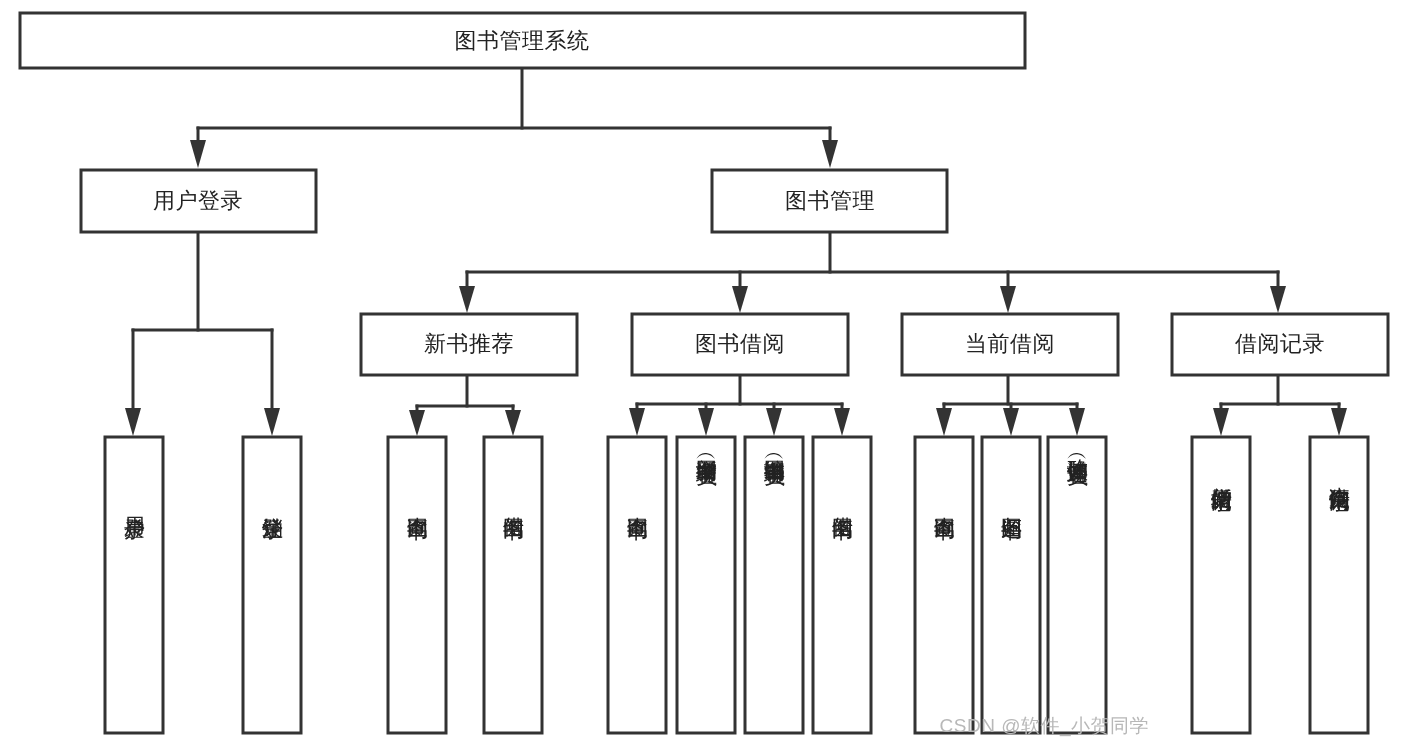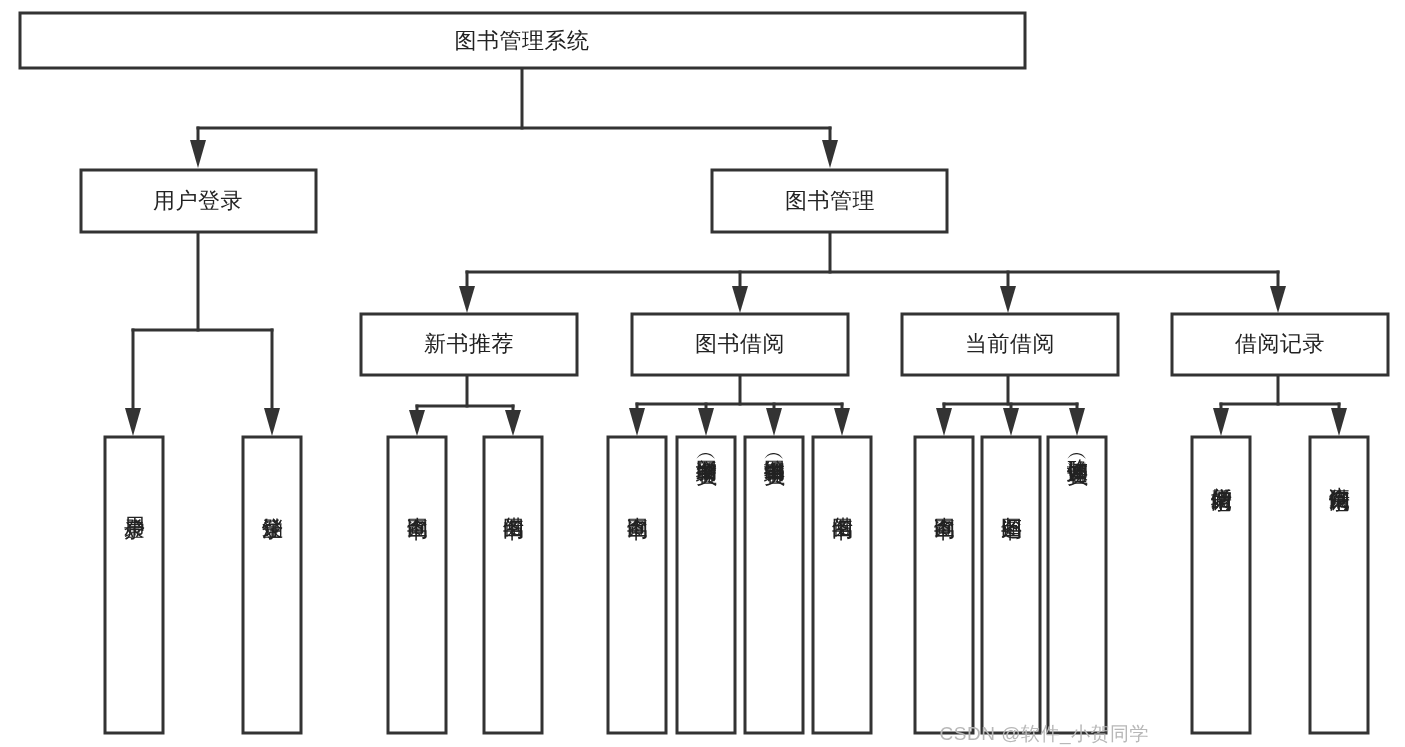--- a/index.html
+++ b/index.html
@@ -67,21 +67,21 @@
   .vlabel-layer {
     position: absolute;
     left: 0;
     top: 0;
     width: 1405px;
     height: 747px;
   }
   .watermark {
     position: absolute;
     right: 6px;
-    bottom: 0;
+    bottom: 8px;
     font-family: "Liberation Sans", "DejaVu Sans", sans-serif;
     font-size: 19px;
     color: #b8b8b8;
     white-space: nowrap;
     letter-spacing: 0.5px;
     padding-left: 32px;
   }
 </style>
 </head>
 <body>

